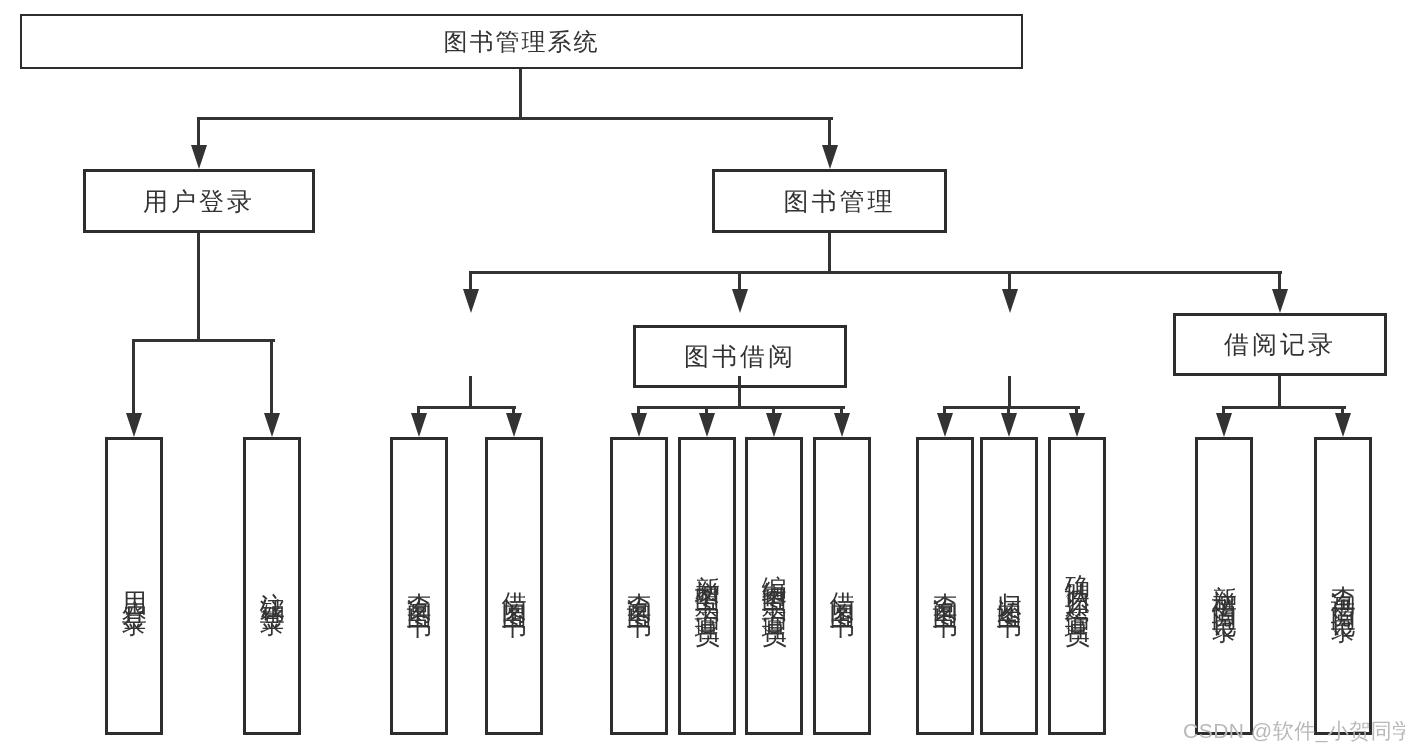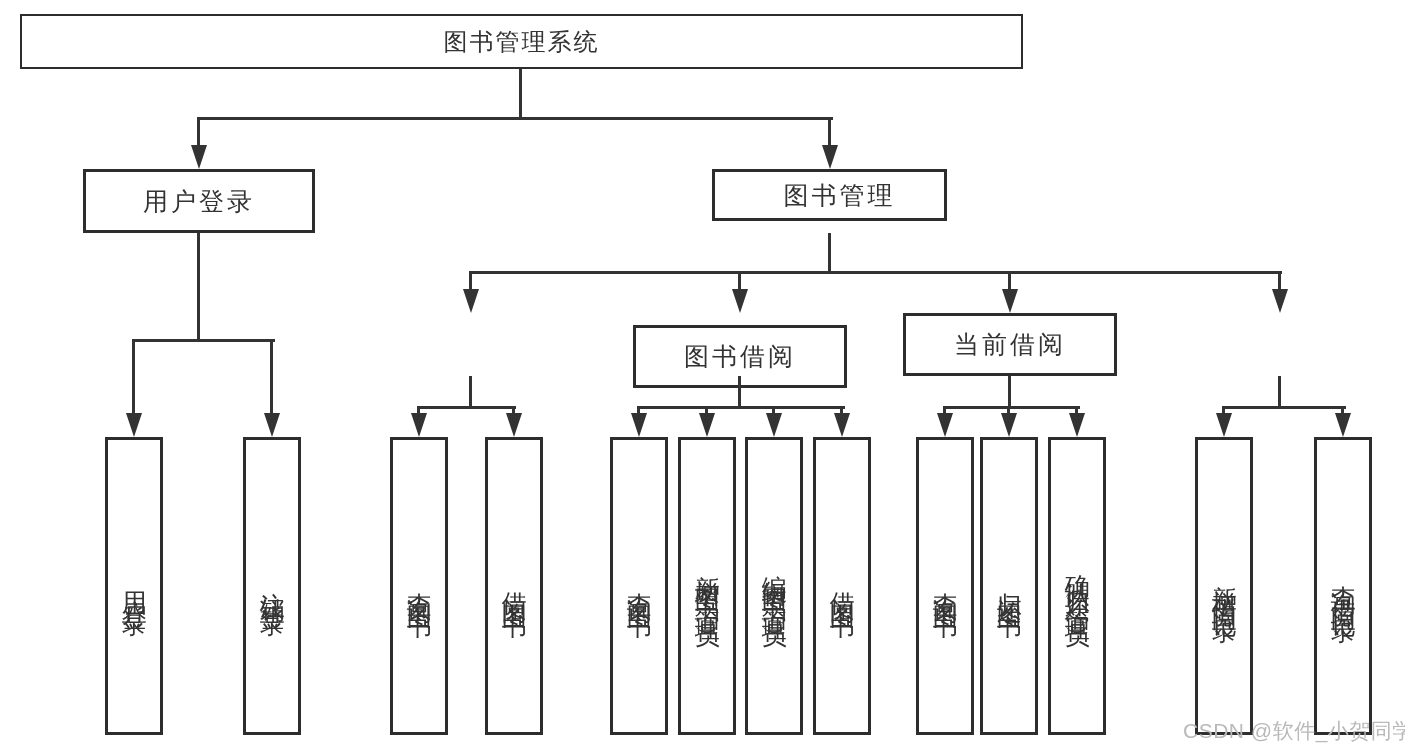--- a/index.html
+++ b/index.html
@@ -71,21 +71,21 @@
     <div class="hline" style="left:197px; top:117px; width:636px;"></div>
     <div class="vline" style="left:197px; top:117px; height:32px;"></div>
     <div class="arrowhead" style="left:191px; top:145px;"></div>
     <div class="vline" style="left:828px; top:117px; height:32px;"></div>
     <div class="arrowhead" style="left:822px; top:145px;"></div>
   </div>
 
   <div class="box" style="left:83px; top:169px; width:232px; height:64px;">
     <span class="hlabel">用户登录</span>
   </div>
-  <div class="box" style="left:712px; top:169px; width:235px; height:52px;padding-left:20px;">
+  <div class="box" style="left:712px; top:169px; width:235px; height:64px;padding-left:20px;">
     <span class="hlabel">图书管理</span>
   </div>
 
   <div>
     <div class="vline" style="left:197px; top:233px; height:109px;"></div>
     <div class="hline" style="left:132px; top:339px; width:143px;"></div>
     <div class="vline" style="left:132px; top:339px; height:78px;"></div>
     <div class="arrowhead" style="left:126px; top:413px;"></div>
     <div class="vline" style="left:270px; top:339px; height:78px;"></div>
     <div class="arrowhead" style="left:264px; top:413px;"></div>
@@ -100,22 +100,22 @@
     <div class="arrowhead" style="left:732px; top:289px;"></div>
     <div class="vline" style="left:1008px; top:271px; height:20px;"></div>
     <div class="arrowhead" style="left:1002px; top:289px;"></div>
     <div class="vline" style="left:1278px; top:271px; height:20px;"></div>
     <div class="arrowhead" style="left:1272px; top:289px;"></div>
   </div>
 
   <div class="box" style="left:633px; top:313px; width:214px; height:63px;margin-top:12px;">
     <span class="hlabel">图书借阅</span>
   </div>
-  <div class="box" style="left:903px; top:313px; width:214px; height:63px;">
-    <span class="hlabel">当前借阅</span>
+  <div class="box" style="left:1173px; top:313px; width:214px; height:63px;">
+    <span class="hlabel">借阅记录</span>
   </div>
 
   <div>
     <div class="vline" style="left:469px; top:376px; height:33px;"></div>
     <div class="hline" style="left:417px; top:406px; width:99px;"></div>
     <div class="vline" style="left:417px; top:406px; height:10px;"></div>
     <div class="arrowhead" style="left:411px; top:413px;"></div>
     <div class="vline" style="left:512px; top:406px; height:10px;"></div>
     <div class="arrowhead" style="left:506px; top:413px;"></div>
   </div>

